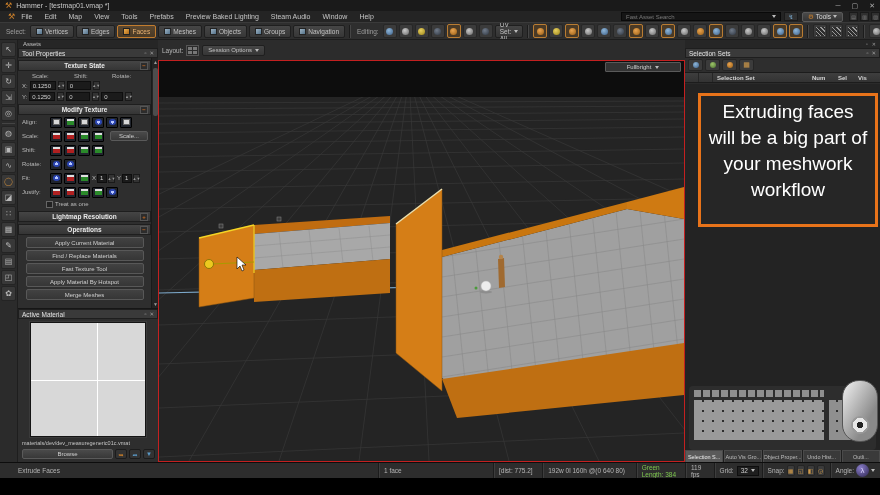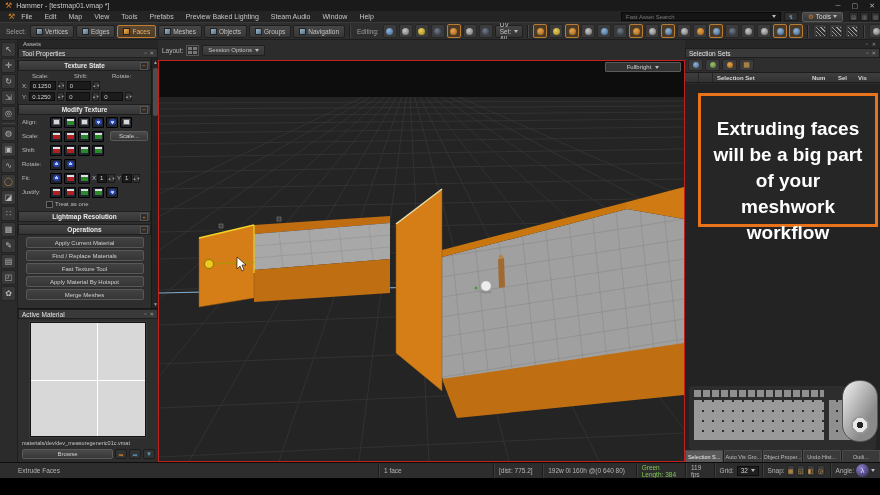--- a/index.html
+++ b/index.html
@@ -141,22 +141,22 @@
   .rp-cols .cname { flex:1; padding-left:4px; }
   .rp-cols .cnum { width:26px; } .rp-cols .csel { width:20px; } .rp-cols .cvis { width:22px; }
   .rp-list { position:absolute; top:44px; left:0; right:0; bottom:12px; background:#232323; }
   .rp-tabs { position:absolute; bottom:0; left:0; right:0; height:12px; display:flex; gap:1px; background:#1f1f1f; }
   .rp-tab { flex:1; background:#3a3a3a; border:1px solid #4a4a4a; border-bottom:none; color:#bdbdbd;
     font-size:5.5px; display:flex; align-items:center; justify-content:center; white-space:nowrap; overflow:hidden; }
   .rp-tab.active { background:#5a5a5a; color:#eee; }
 
   
   .note-overlay { position:absolute; left:698px; top:93px; width:180px; height:134px; background:#262626;
-    border:3px solid #e8731a; color:#fff; font-size:19px; font-weight:bold; line-height:26px;
-    text-align:center; padding:20px 6px; z-index:30; }
+    border:3px solid #e8731a; color:#fff; font-size:19px; font-weight:normal; line-height:26px;
+    text-align:center; padding:3px 6px; z-index:30; }
 
   
   .kb-overlay { position:absolute; left:689px; top:386px; width:187px; height:64px; background:#2d2d2d;
     border-radius:4px; z-index:25; padding:4px 4px 3px 5px; }
   .kb-fnrow { width:130px; height:7px; margin-bottom:3px;
     background:repeating-linear-gradient(90deg,#8f8f8f 0 7px,transparent 7px 9px); }
   .kb-main { width:130px; height:40px;
     background:repeating-linear-gradient(90deg,#9a9a9a 0 8px,transparent 8px 10px),
                repeating-linear-gradient(0deg,#9a9a9a 0 8px,transparent 8px 10px);
     background-color:#2d2d2d; }

